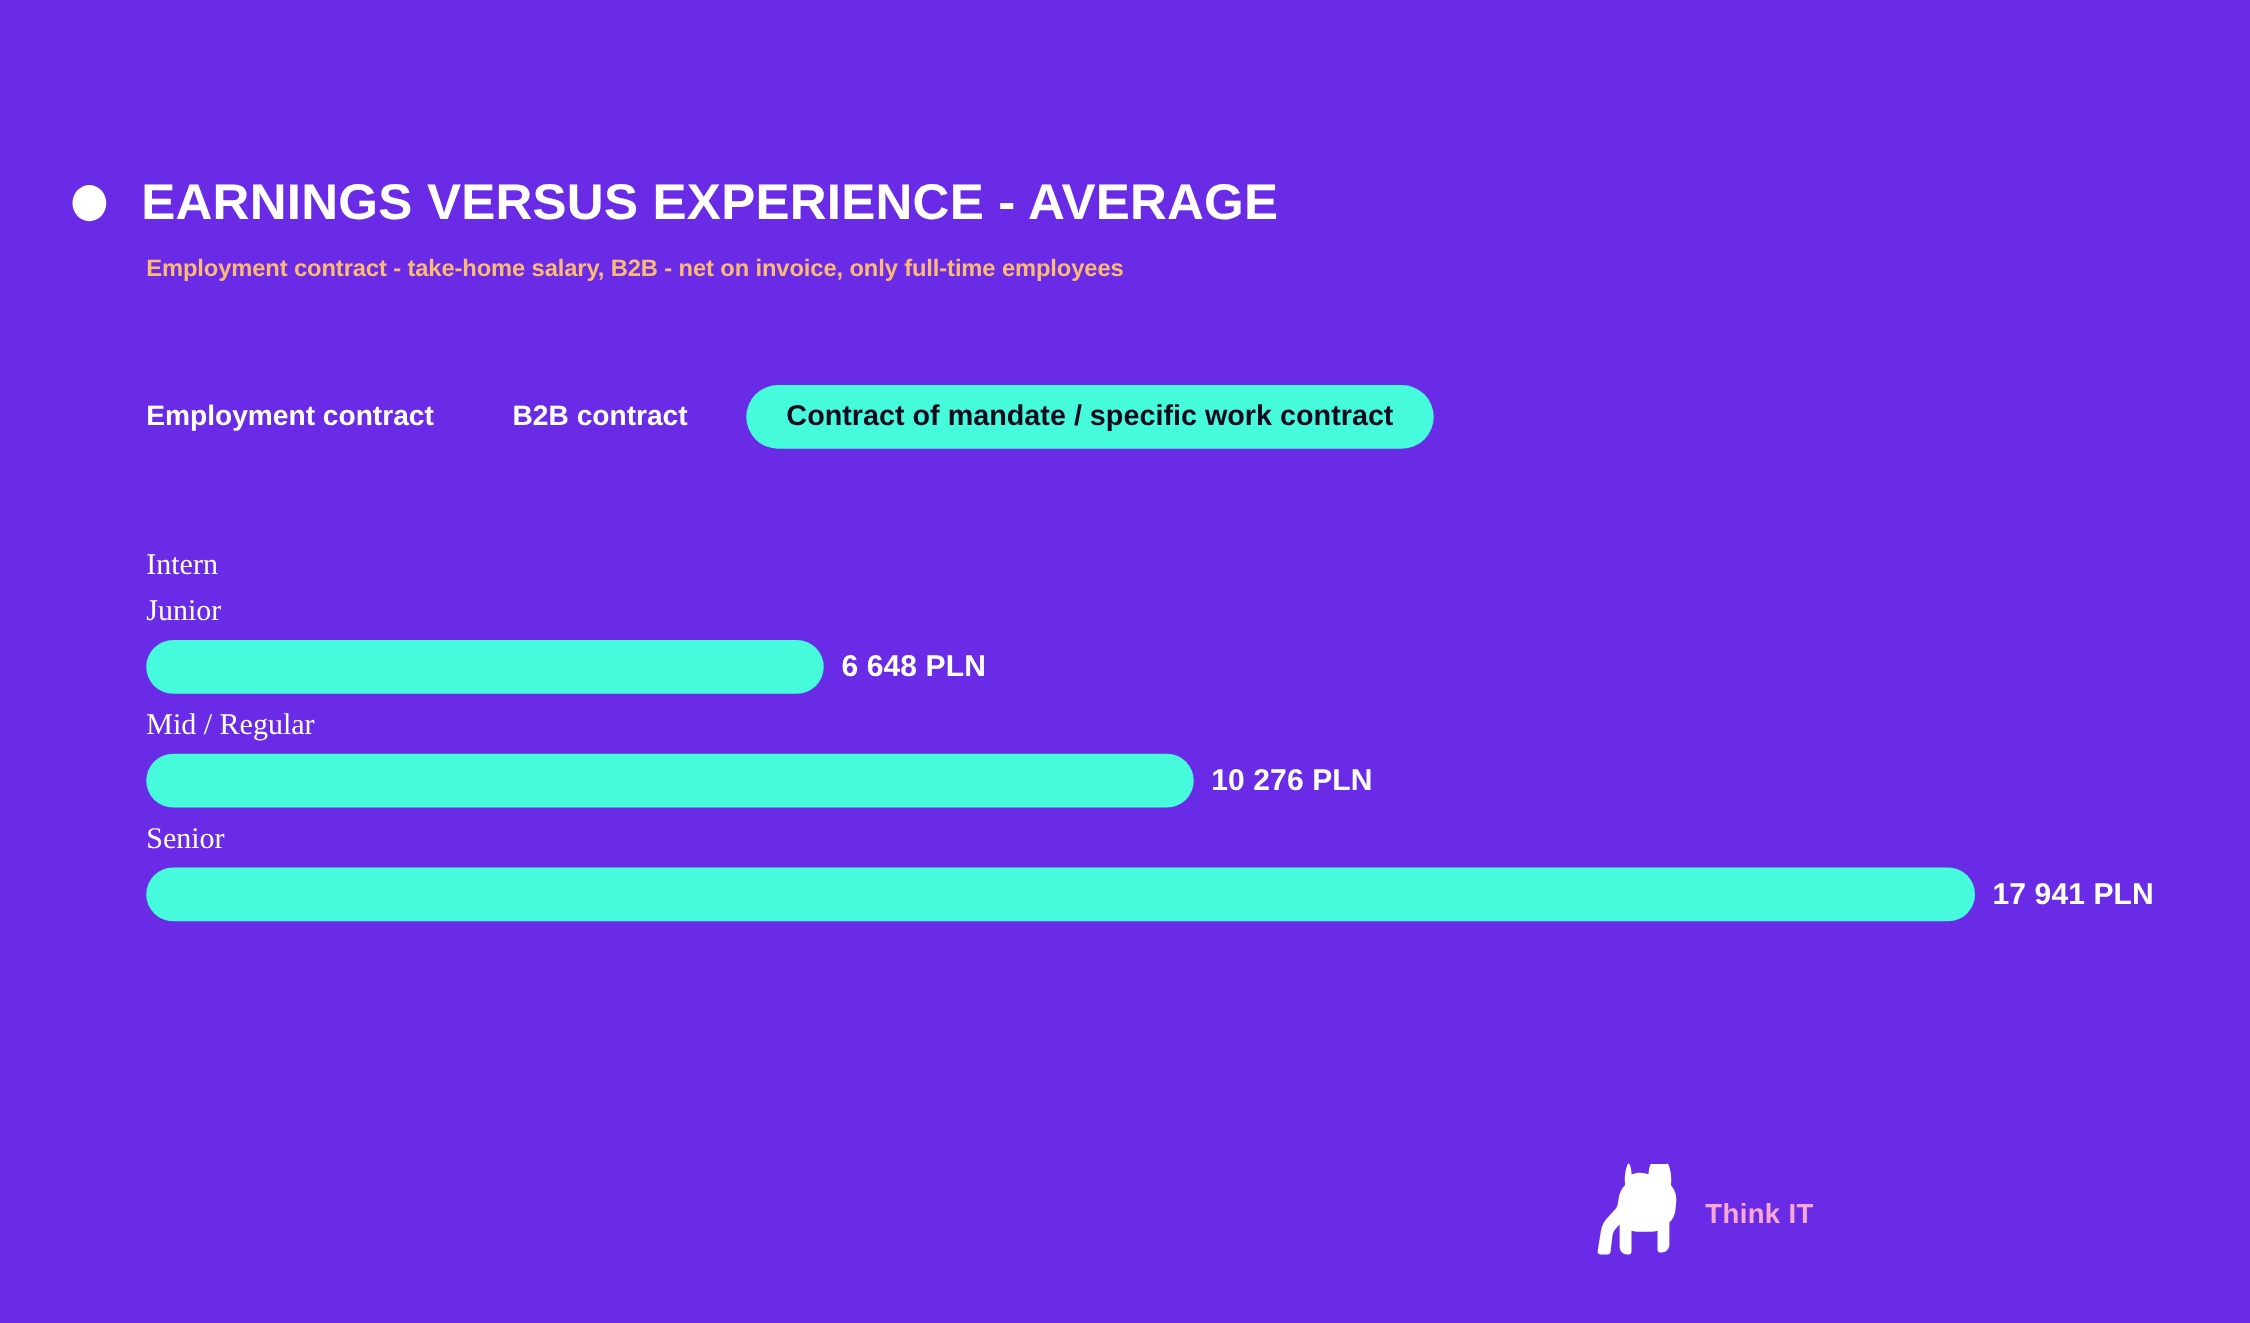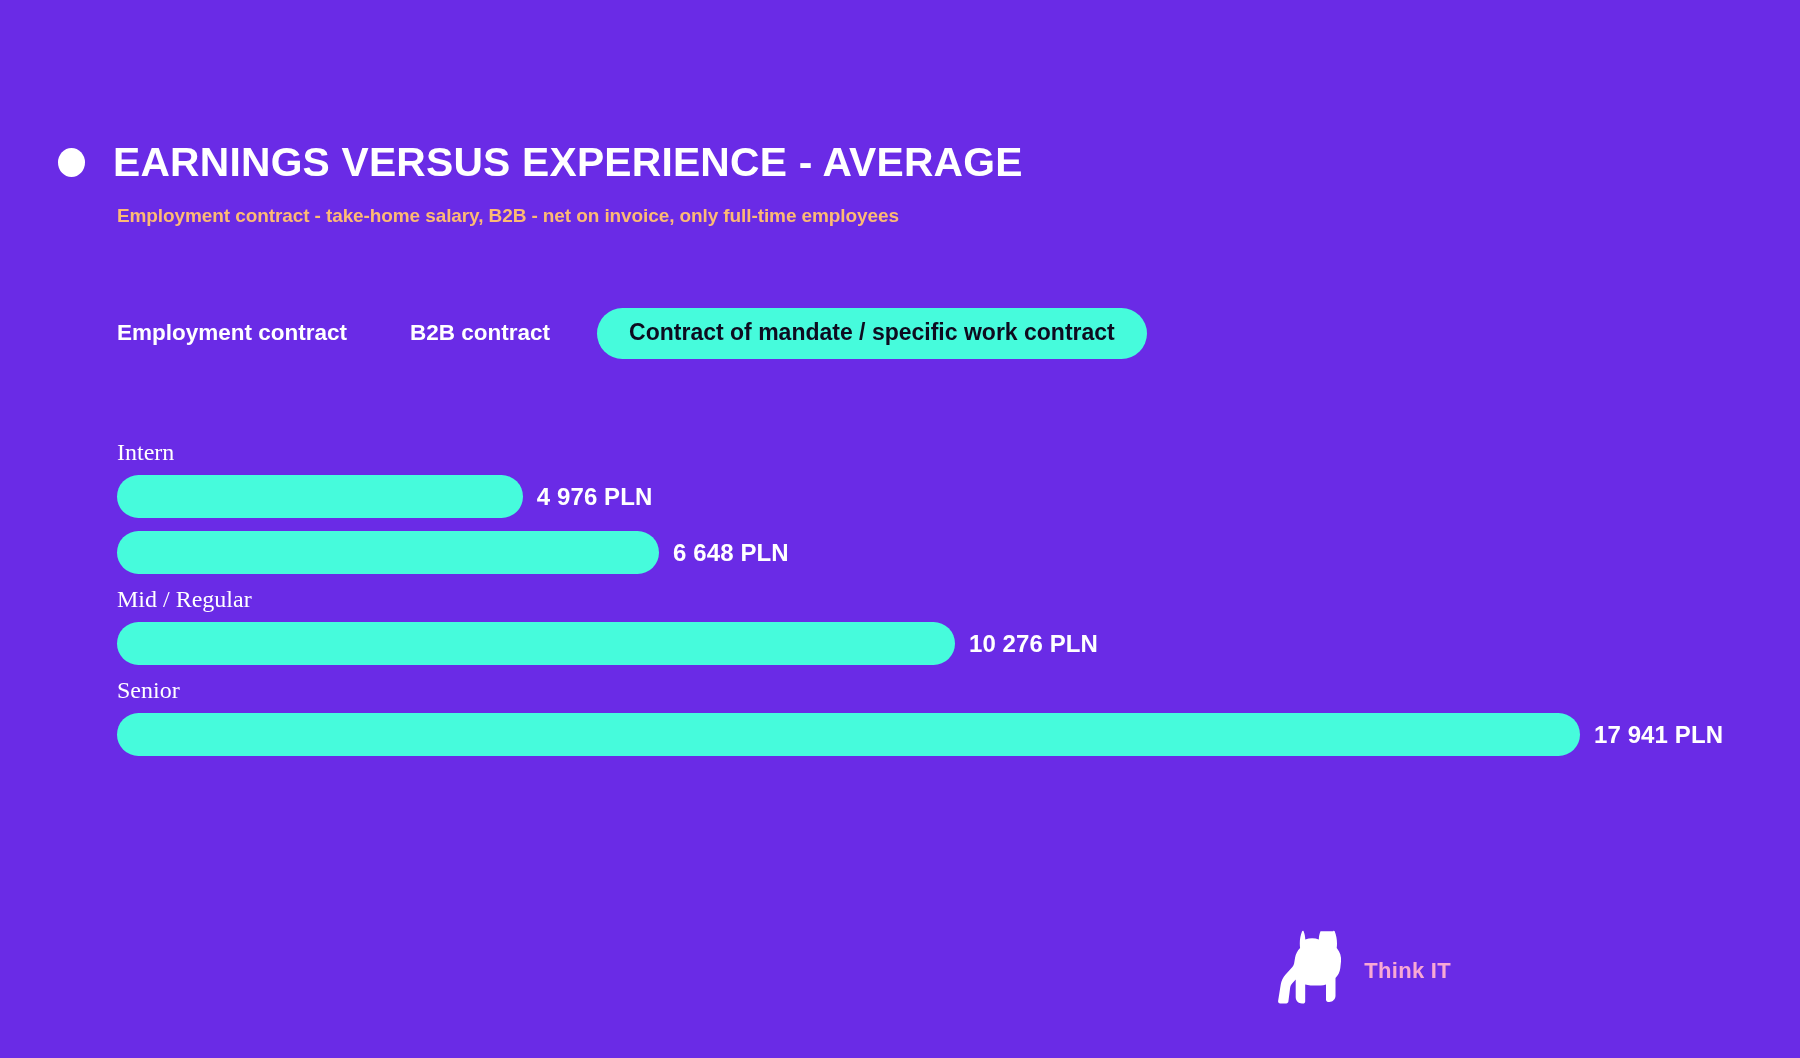--- a/index.html
+++ b/index.html
@@ -144,27 +144,24 @@
     <span class="tab-gap-1"></span>
     <button class="tab t2">B2B contract</button>
     <span class="tab-gap-2"></span>
     <button class="tab active" style="background: rgb(70, 251, 220); color: rgb(14, 11, 31);">Contract of mandate / specific work contract</button>
   </div>
 
   <div class="chart">
 
     <div class="bar-group">
       <div class="bar-label">Intern</div>
-      <div class="bar-line">
-        <div class="bar" style="width: 405.768px; background: rgb(70, 251, 220);"></div>
-        <div class="bar-value">4 976 PLN</div>
-      </div>
     </div>
 
     <div class="bar-group">
+      <div class="bar-label">Junior</div>
       <div class="bar-line">
         <div class="bar" style="width: 542.112px; background: rgb(70, 251, 220);"></div>
         <div class="bar-value">6 648 PLN</div>
       </div>
     </div>
 
     <div class="bar-group">
       <div class="bar-label">Mid / Regular</div>
       <div class="bar-line">
         <div class="bar" style="width: 837.957px; background: rgb(70, 251, 220);"></div>

